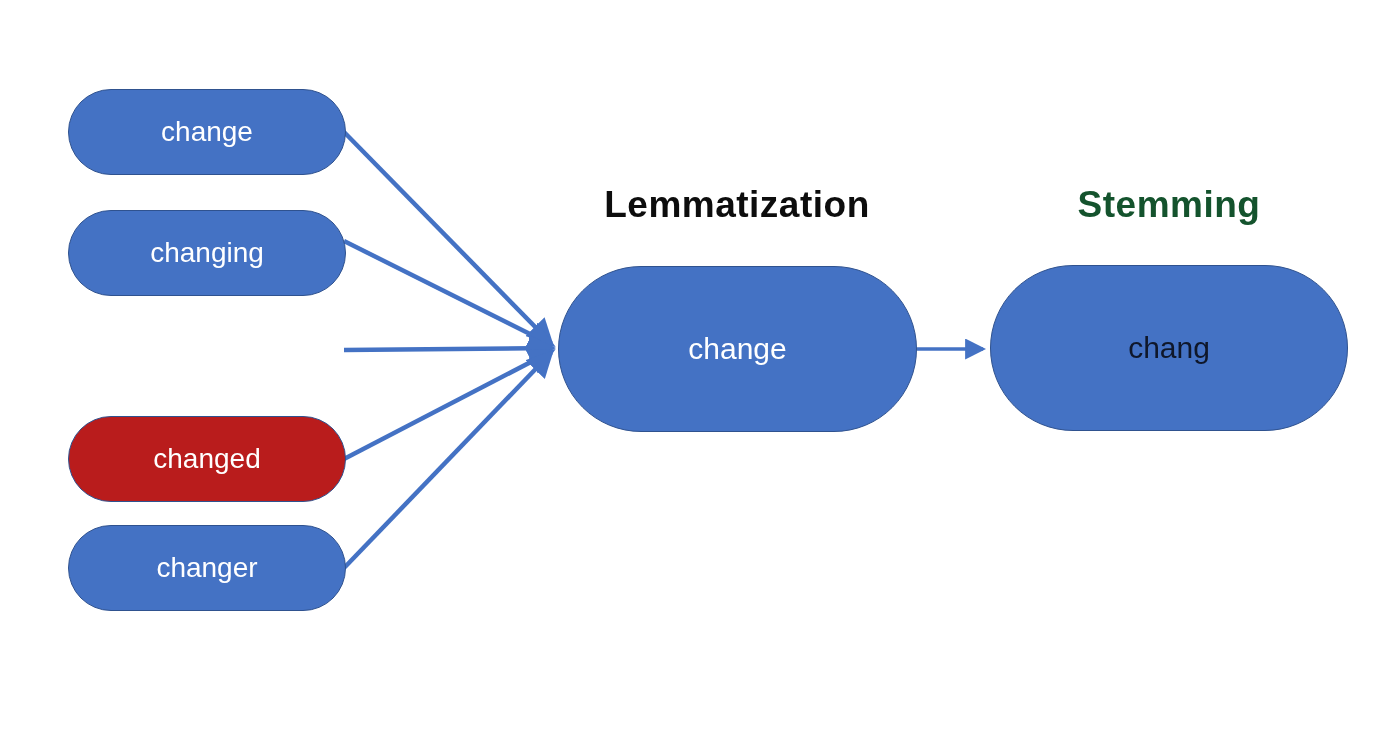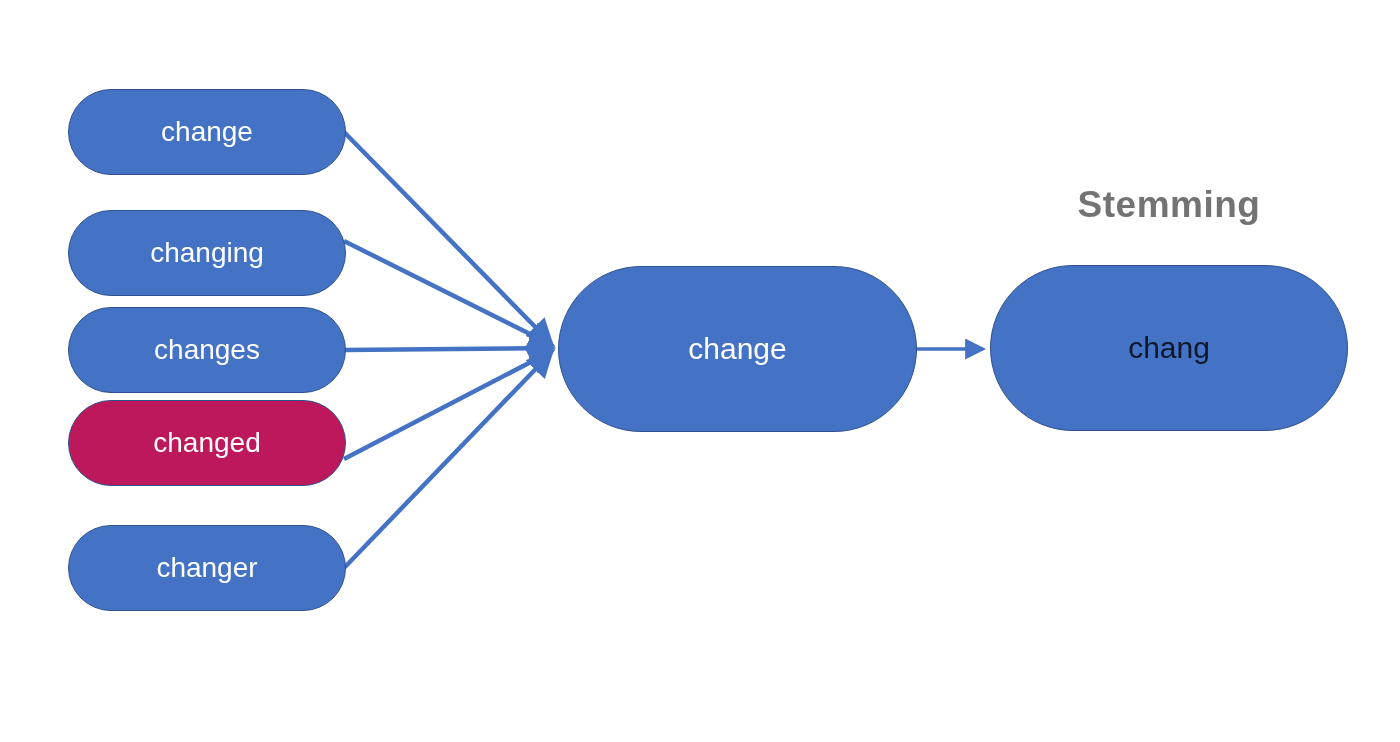--- a/index.html
+++ b/index.html
@@ -95,34 +95,32 @@
   </svg>
 
   <div class="node-base pill" style="top: 89px; background: rgb(68, 114, 196); border-color: rgb(47, 82, 143); color: rgb(255, 255, 255);">
     <span class="node-label">change</span>
   </div>
 
   <div class="node-base pill" style="top: 210px; background: rgb(68, 114, 196); border-color: rgb(47, 82, 143); color: rgb(255, 255, 255);">
     <span class="node-label">changing</span>
   </div>
 
-  <div class="node-base pill" style="top: 307px; background: rgb(68, 114, 196); border-color: rgb(47, 82, 143); color: rgb(255, 255, 255);">
-    <span class="node-label">changes</span>
-  </div>
 
-  <div class="node-base pill" style="top: 400px; background: #be185d; border-color: rgb(47, 82, 143); color: rgb(255, 255, 255); justify-content: center;">
+  <div class="node-base pill" style="top: 416px; background: #b91c1c; border-color: rgb(47, 82, 143); color: rgb(255, 255, 255); justify-content: center;">
     <span class="node-label">changed</span>
   </div>
 
   <div class="node-base pill" style="top: 525px; background: rgb(68, 114, 196); border-color: rgb(47, 82, 143); color: rgb(255, 255, 255);">
     <span class="node-label">changer</span>
   </div>
 
+  <div class="title lemma-title" style="color: rgb(13, 13, 13);">Lemmatization</div>
 
-  <div class="title stem-title" style="color: #737373;">Stemming</div>
+  <div class="title stem-title" style="color: #14532d;">Stemming</div>
 
   <div class="node-base big-node lemma-node" style="background: rgb(68, 114, 196); border-color: rgb(47, 82, 143); color: rgb(255, 255, 255);">
     <span class="node-label">change</span>
   </div>
 
   <div class="node-base big-node stem-node" style="background: rgb(68, 114, 196); border-color: rgb(47, 82, 143); color: #0f172a;">
     <span class="node-label">chang</span>
   </div>
 
 </div>

